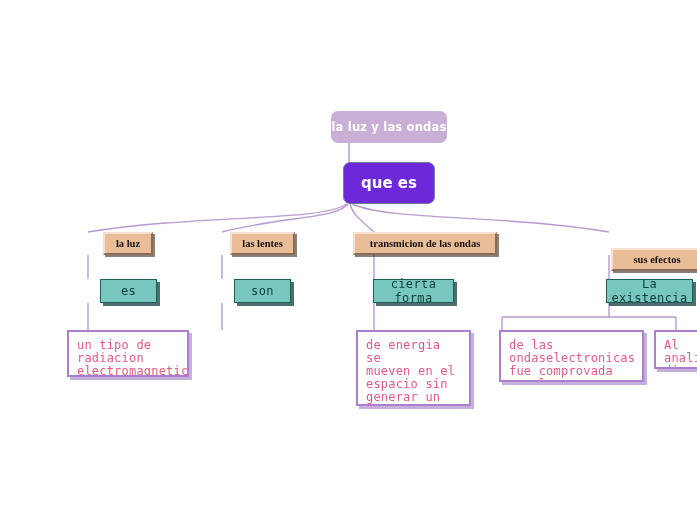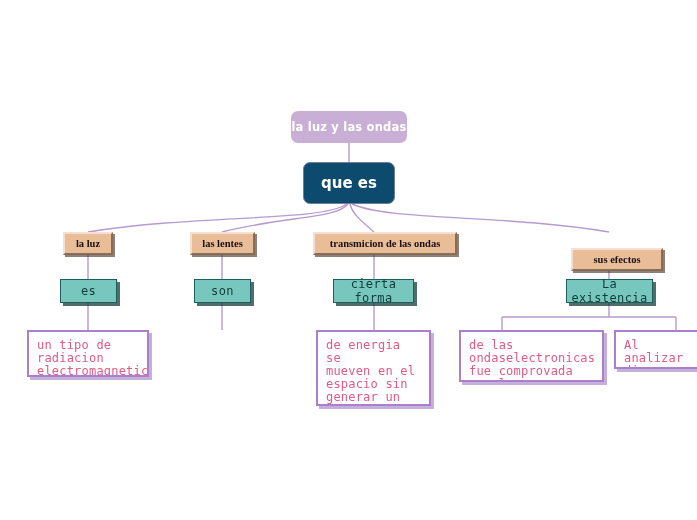--- a/index.html
+++ b/index.html
@@ -5,37 +5,37 @@
   html,body{margin:0;padding:0;}
   body{
     width:697px;height:520px;
     background:#ffffff;
     font-family:"DejaVu Sans", sans-serif;
     overflow:hidden;
   }
   #canvas{position:relative;width:697px;height:520px;}
   #wires{position:absolute;left:0;top:0;width:697px;height:520px;pointer-events:none;}
 
-  .node{position:absolute;box-sizing:border-box;}
+  .node{position:absolute;box-sizing:border-box;margin-left:40px;}
 
   
   .n-root{
     background:#c9aed6;
     border-radius:7px;
     color:#ffffff;
     font-family:"DejaVu Sans", sans-serif;
     font-size:11.5px;
     font-weight:bold;
     letter-spacing:.2px;
     display:flex;align-items:center;justify-content:center;
     text-align:center;
   }
   
   .n-l1{
-    background:#0c4a6e;
+    background:#6d28d9;
     border:1px solid #6f7f9b;
     border-radius:7px;
     color:#ffffff;
     font-size:15px;
     font-weight:bold;
     display:flex;align-items:center;justify-content:center;
     text-align:center;
   }
   
   .n-l2{

